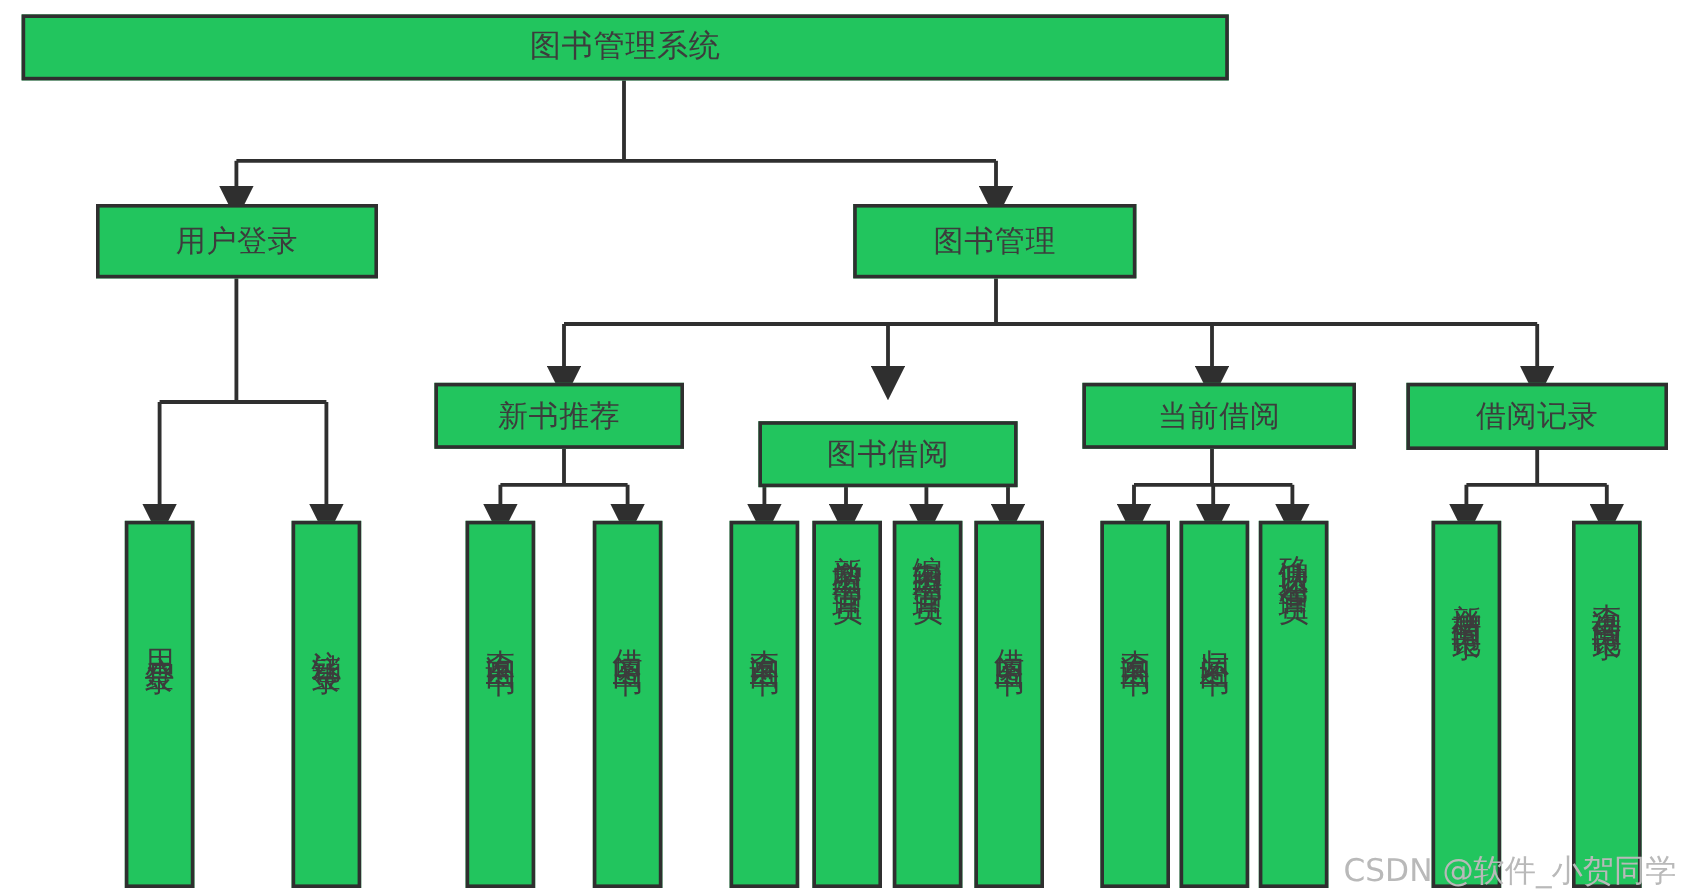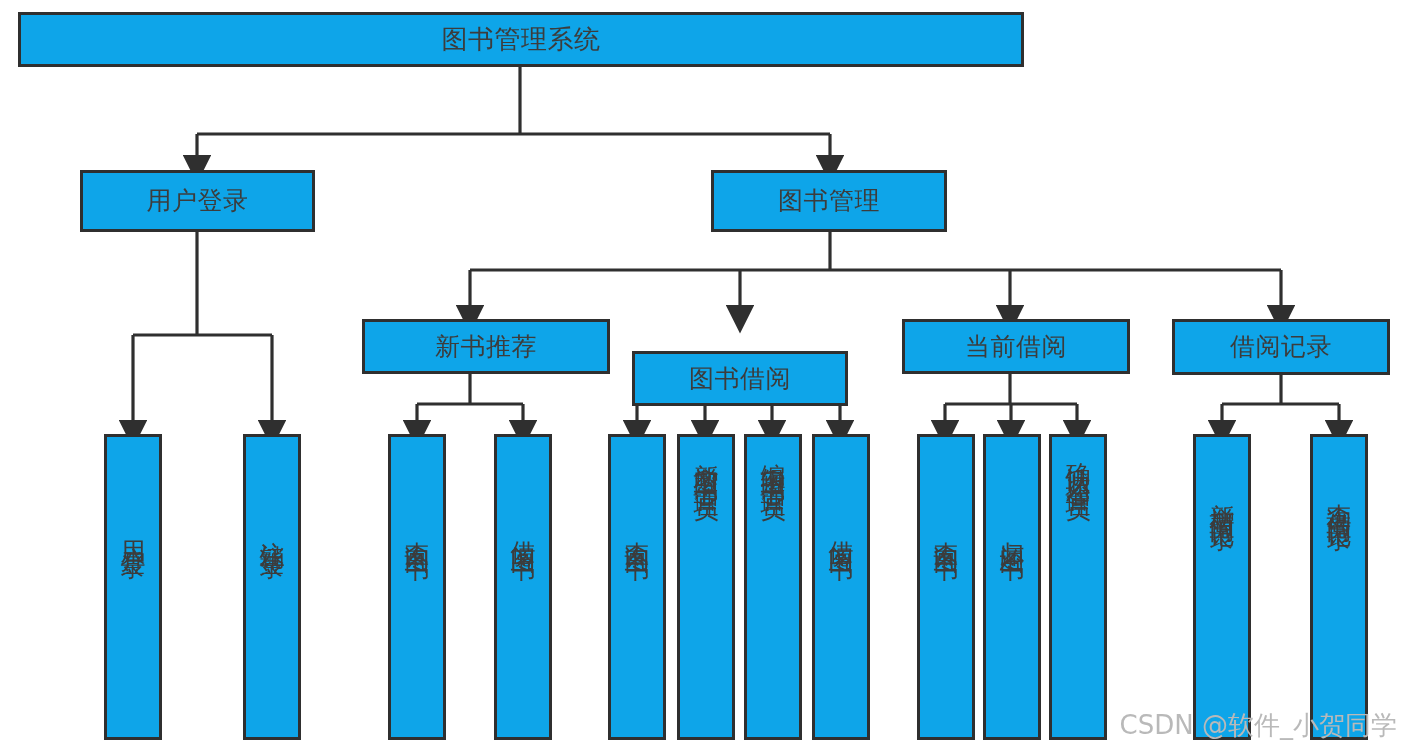--- a/index.html
+++ b/index.html
@@ -22,21 +22,21 @@
     position: absolute;
     left: 0;
     top: 0;
     width: 1405px;
     height: 747px;
     pointer-events: none;
   }
   .node {
     position: absolute;
     box-sizing: border-box;
-    background: #0ea5e9;
+    background: #22c55e;
     border: 3px solid #2f2f2f;
     display: flex;
     align-items: center;
     justify-content: center;
     color: #3a3a3a;
     z-index: 2;
   }
   .node-label {
     display: block;
     text-align: center;
@@ -143,21 +143,21 @@
     <span class="node-label">图书管理系统</span>
   </div>
 
   <div class="node h" style="left:80px; top:170px; width:235px; height:62px;">
     <span class="node-label">用户登录</span>
   </div>
   <div class="node h" style="left:711px; top:170px; width:236px; height:62px;">
     <span class="node-label">图书管理</span>
   </div>
 
-  <div class="node h" style="left:362px; top:319px; width:248px; height:55px;">
+  <div class="node h" style="left:362px; top:319px; width:208px; height:55px;">
     <span class="node-label">新书推荐</span>
   </div>
   <div class="node h" style="left:632px; top:319px; width:216px; height:55px;margin-top:32px;">
     <span class="node-label">图书借阅</span>
   </div>
   <div class="node h" style="left:902px; top:319px; width:228px; height:55px;">
     <span class="node-label">当前借阅</span>
   </div>
   <div class="node h" style="left:1172px; top:319px; width:218px; height:56px;">
     <span class="node-label">借阅记录</span>

